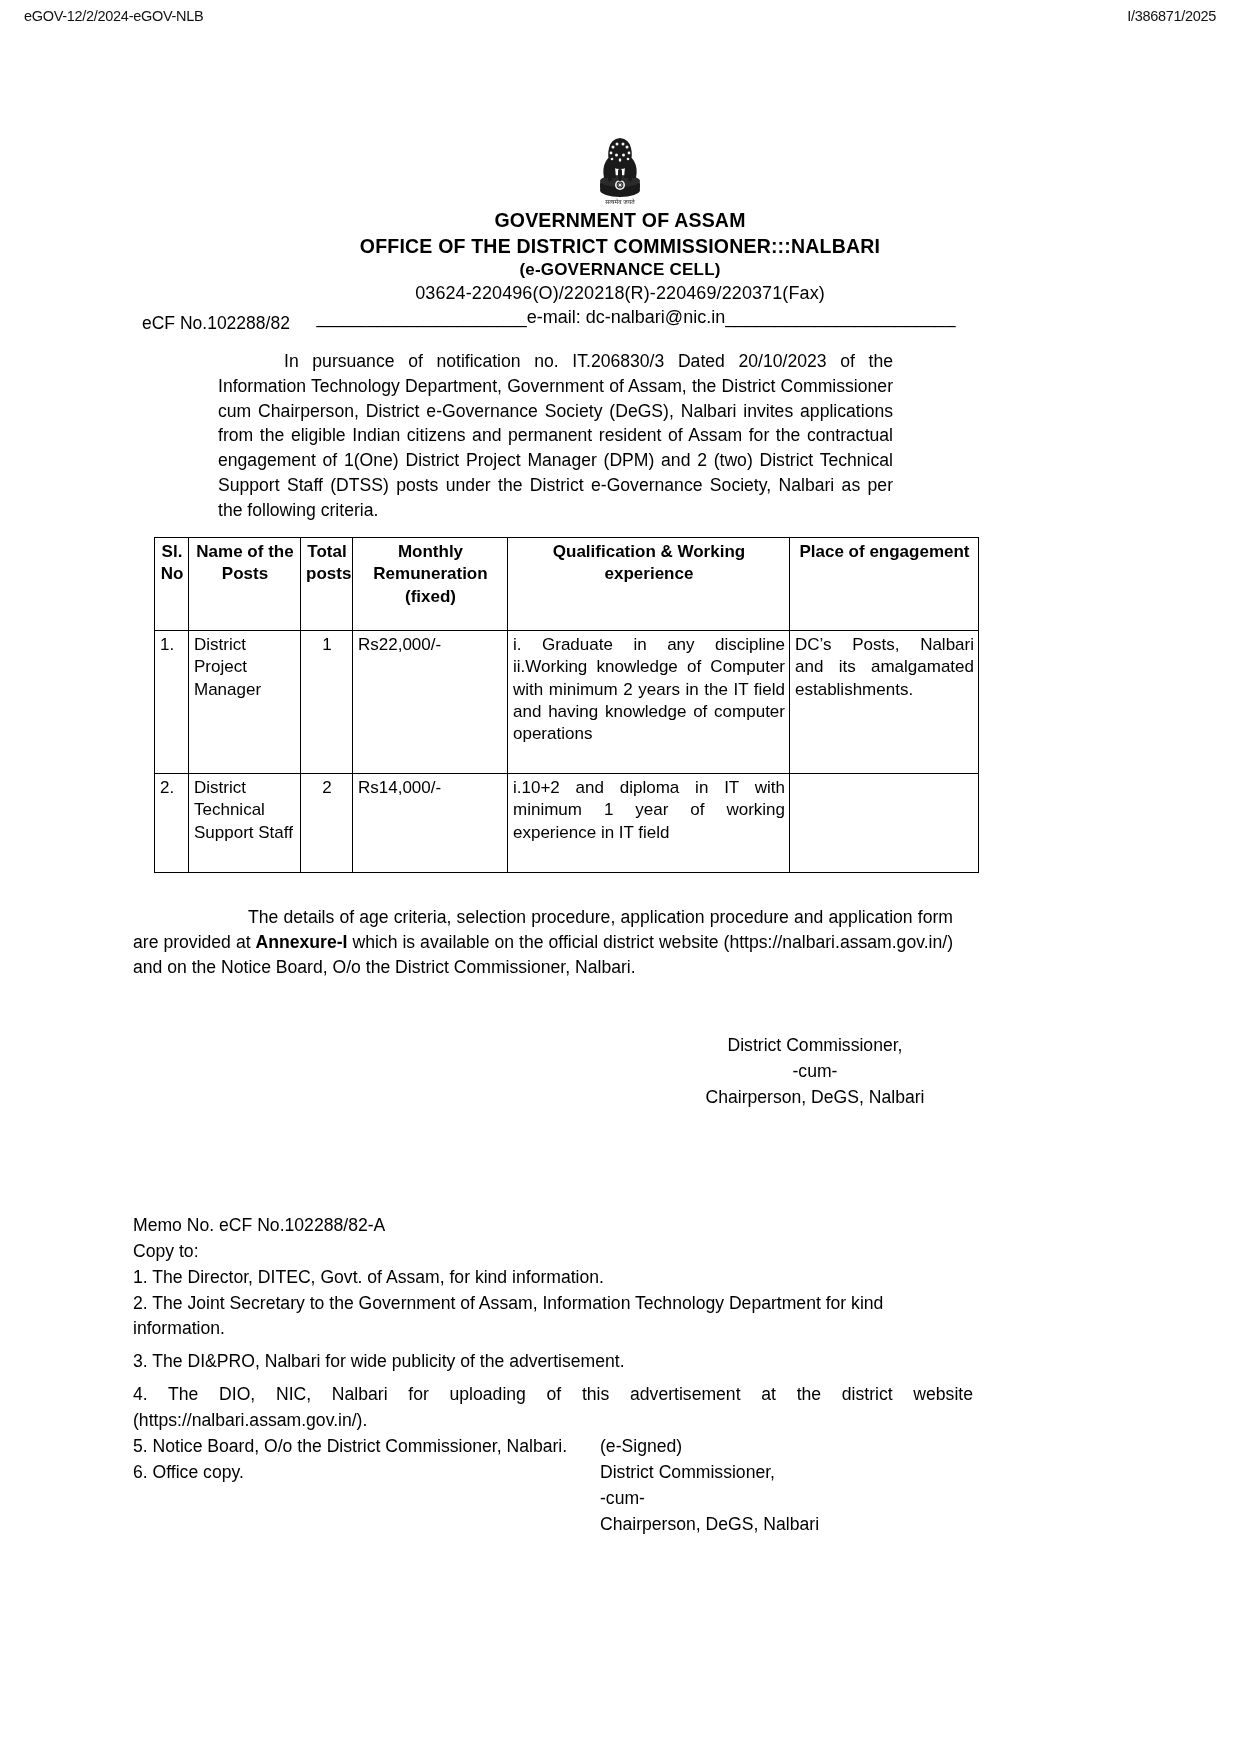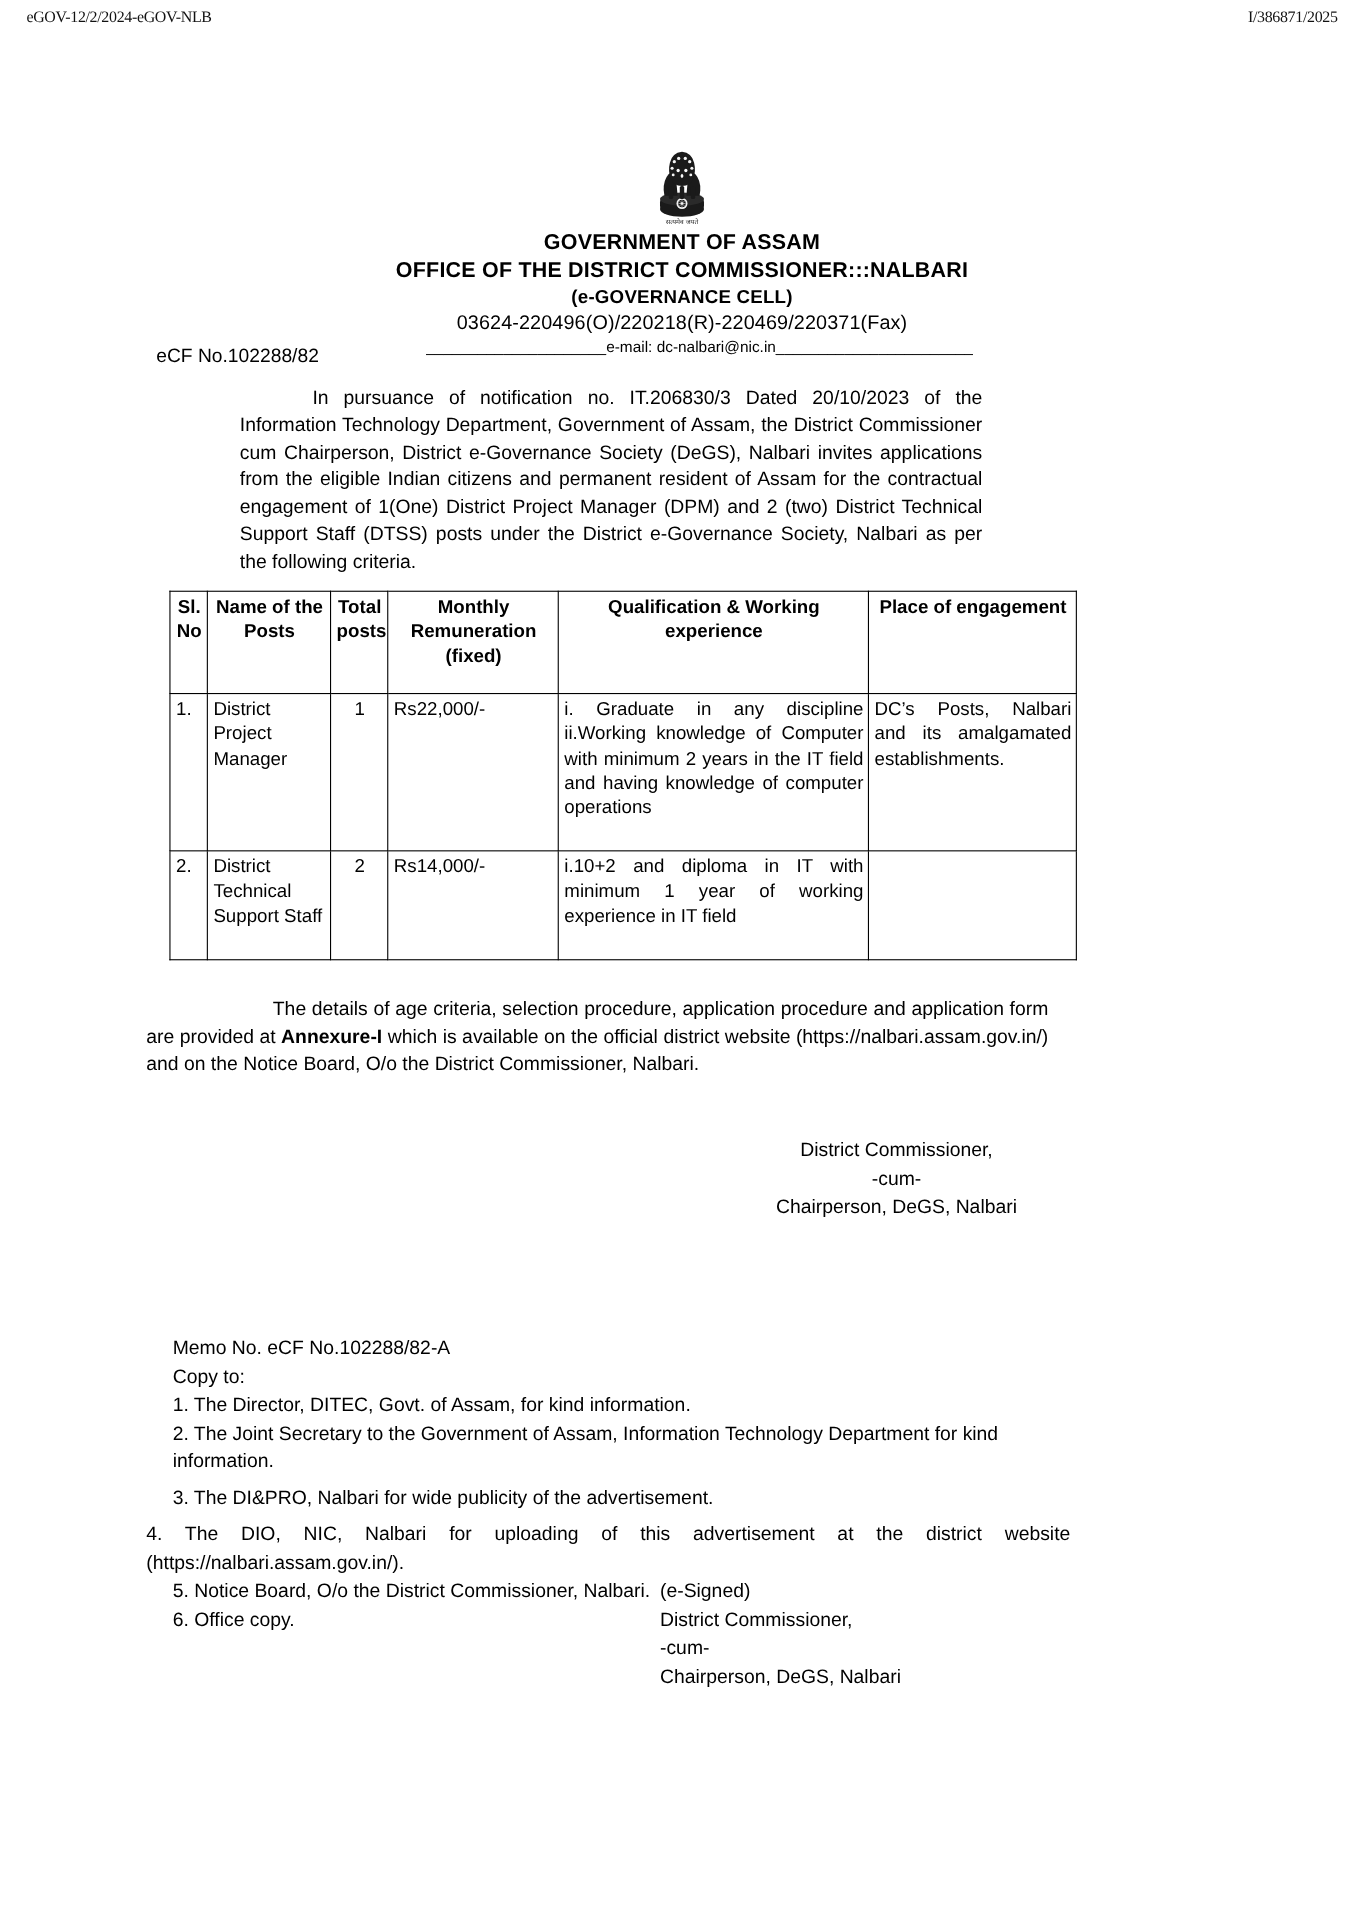--- a/index.html
+++ b/index.html
@@ -20,21 +20,21 @@
   }
 
   
   .run-header {
     position: absolute;
     top: 8px;
     left: 24px;
     right: 24px;
     display: flex;
     justify-content: space-between;
-    font-family: Liberation Serif, serif;
+    font-family: Liberation Sans, sans-serif;
     font-size: 14.5px;
     letter-spacing: -0.3px;
     color: #111;
   }
 
   
   .emblem-wrap {
     position: absolute;
     top: 128px;
     left: 0;
@@ -70,21 +70,21 @@
     font-size: 17px;
     font-weight: bold;
     letter-spacing: 0.2px;
   }
   .lh-4 {
     font-size: 18px;
     font-weight: normal;
     letter-spacing: 0.1px;
   }
   .lh-5 {
-    font-size: 14px;
+    font-size: 18px;
     font-weight: normal;
     white-space: pre;
     margin-left: 32px;
   }
 
   
   .ecf-no {
     position: absolute;
     top: 313px;
     left: 142px;
@@ -176,21 +176,21 @@
 
   
   .memo {
     position: absolute;
     top: 1213px;
     left: 133px;
     width: 840px;
     font-size: 17.6px;
     line-height: 1.47;
   }
-  .memo .ln { display: block; margin-left: 24px; }
+  .memo .ln { display: block; }
   .memo .ln.spaced { margin-top: 7px; }
   .memo .just {
     display: block;
     text-align: justify;
     margin-top: 7px;
   }
 
   
   .foot-sign {
     position: absolute;

